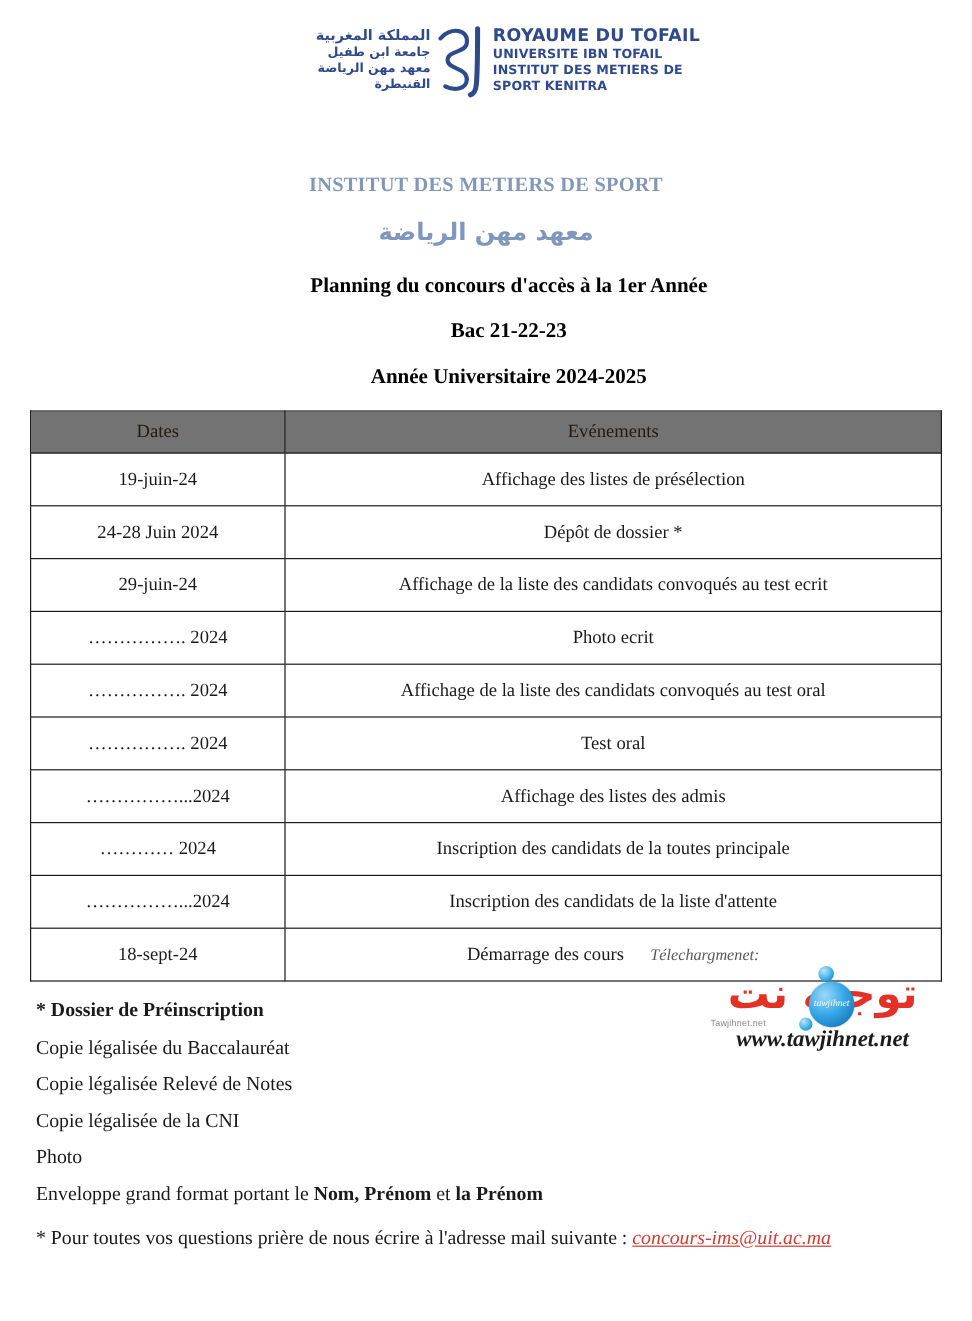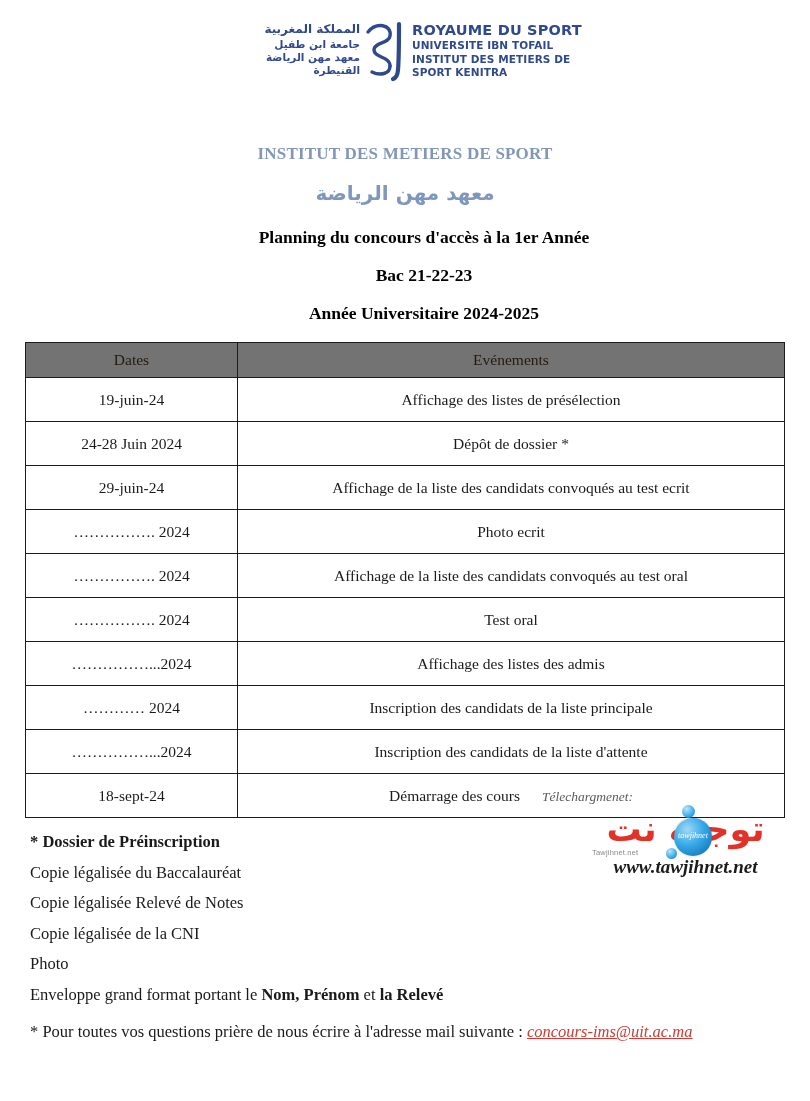--- a/index.html
+++ b/index.html
@@ -237,21 +237,21 @@
 
   <div class="logo-mark">
     <svg width="44" height="64" viewBox="0 0 44 64" xmlns="http://www.w3.org/2000/svg">
       <path d="M6 14 C14 4, 30 6, 28 18 C27 26, 12 24, 12 32 C12 40, 28 38, 28 48" fill="none" stroke="#2f4a8c" stroke-width="3.4" stroke-linecap="round"></path>
       <path d="M28 48 C28 56, 18 58, 10 54" fill="none" stroke="#2f4a8c" stroke-width="3.4" stroke-linecap="round"></path>
       <path d="M37 6 C37 24, 37 40, 36 52 C35.5 58, 34 60, 31 61" fill="none" stroke="#2f4a8c" stroke-width="4.2" stroke-linecap="round"></path>
     </svg>
   </div>
 
   <div class="logo-latin">
-    <div class="ll1">ROYAUME DU SPORT</div>
+    <div class="ll1">ROYAUME DU TOFAIL</div>
     <div>UNIVERSITE IBN TOFAIL</div>
     <div>INSTITUT DES METIERS DE</div>
     <div>SPORT KENITRA</div>
   </div>
 </div>
 
 <div class="inst-latin">INSTITUT DES METIERS DE SPORT</div>
 <div class="inst-arabic">معهد مهن الرياضة</div>
 
 <div class="title-line t1">Planning du concours d'accès  à la 1er Année</div>
@@ -289,42 +289,42 @@
     <tr>
       <td>……………. 2024</td>
       <td>Test oral</td>
     </tr>
     <tr>
       <td>……………...2024</td>
       <td>Affichage des listes des admis</td>
     </tr>
     <tr>
       <td>………… 2024</td>
-      <td>Inscription des candidats de la liste principale</td>
+      <td>Inscription des candidats de la toutes principale</td>
     </tr>
     <tr>
       <td>……………...2024</td>
       <td>Inscription des candidats de la liste d'attente</td>
     </tr>
     <tr>
       <td>18-sept-24</td>
       <td class="cell-last-event">
         <span>Démarrage des cours</span><span class="dl-label">Télechargmenet:</span>
       </td>
     </tr>
   </tbody>
 </table>
 
 <div class="notes">
   <div class="notes-title">*  Dossier de Préinscription</div>
   <div class="note-item">Copie légalisée du Baccalauréat</div>
   <div class="note-item">Copie légalisée Relevé de Notes</div>
   <div class="note-item">Copie légalisée de la CNI</div>
   <div class="note-item">Photo</div>
-  <div class="note-item"><span>Enveloppe grand format portant le </span><b>Nom, Prénom</b><span> et </span><b>la Relevé</b></div>
+  <div class="note-item"><span>Enveloppe grand format portant le </span><b>Nom, Prénom</b><span> et </span><b>la Prénom</b></div>
 </div>
 
 <div class="contact"><span>* Pour toutes vos questions prière de nous écrire à l'adresse mail suivante : </span><a class="mail" href="#">concours-ims@uit.ac.ma</a></div>
 
 <div class="watermark">
   <div class="wm-ar">توجيه نت</div>
   <div class="wm-dot-a"></div>
   <div class="wm-globe">
     <div class="wm-globe-txt">tawjihnet</div>
   </div>

